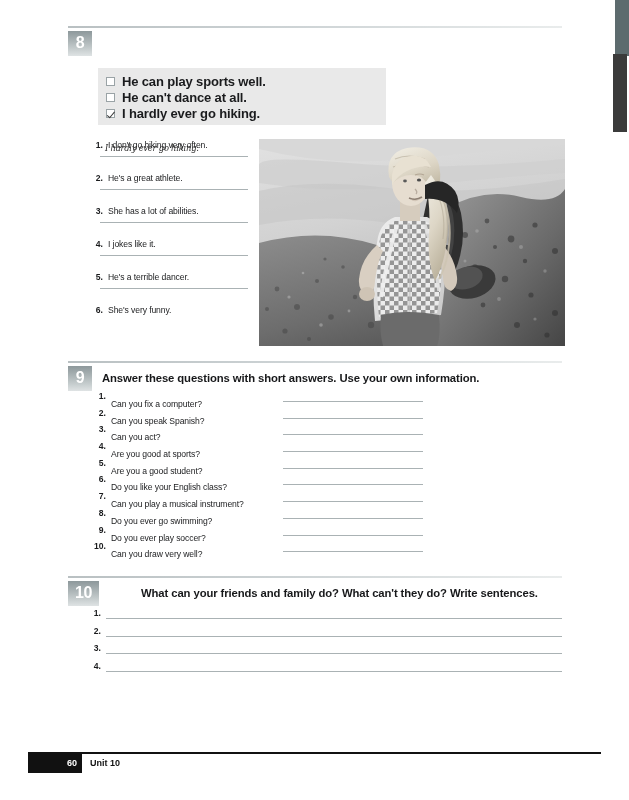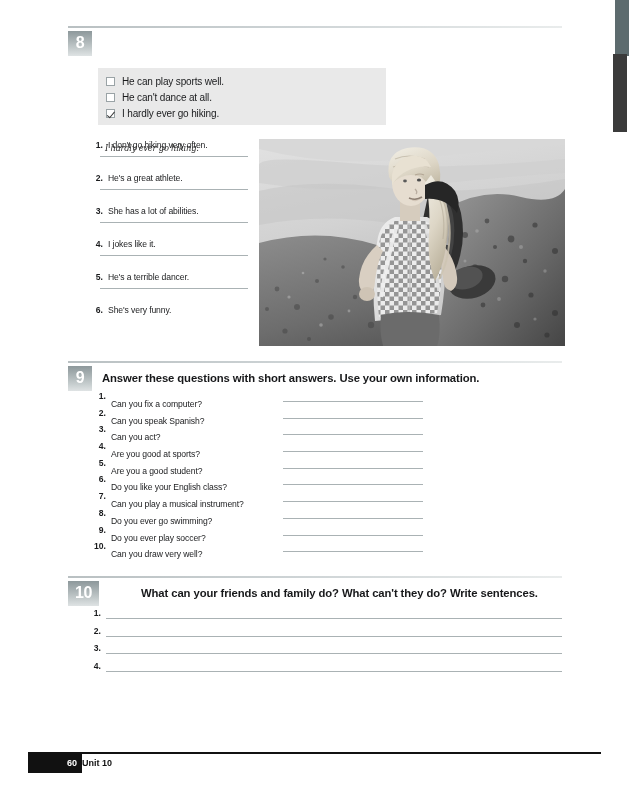--- a/index.html
+++ b/index.html
@@ -122,22 +122,22 @@
     left: 1.5px;
     top: -0.5px;
     width: 3px;
     height: 6.5px;
     border-right: 1.3px solid #3a3a3a;
     border-bottom: 1.3px solid #3a3a3a;
     transform: rotate(40deg);
   }
   .bank-text {
     margin-left: 7px;
-    font-size: 10px;
-    font-weight: normal;
+    font-size: 13px;
+    font-weight: bold;
     color: #1a1b1d;
     white-space: nowrap;
     letter-spacing: -0.15px;
   }
 
   
   .q8list { position: absolute; left: 88px; top: 140px; width: 165px; }
   .q8item { position: relative; height: 33px; }
   .q8item .num {
     position: absolute;
@@ -262,21 +262,21 @@
     font-weight: bold;
     height: 20px;
     min-width: 54px;
     padding: 0 5px 0 18px;
     display: flex;
     align-items: center;
     justify-content: flex-end;
     letter-spacing: 0px;
   }
   .footer-unit {
-    margin-left: 0;
+    margin-left: 8px;
     font-size: 9px;
     font-weight: bold;
     color: #111111;
   }
 </style>
 </head>
 <body>
 
 <div class="edge-strip">
   <div class="edge-slate"></div>

